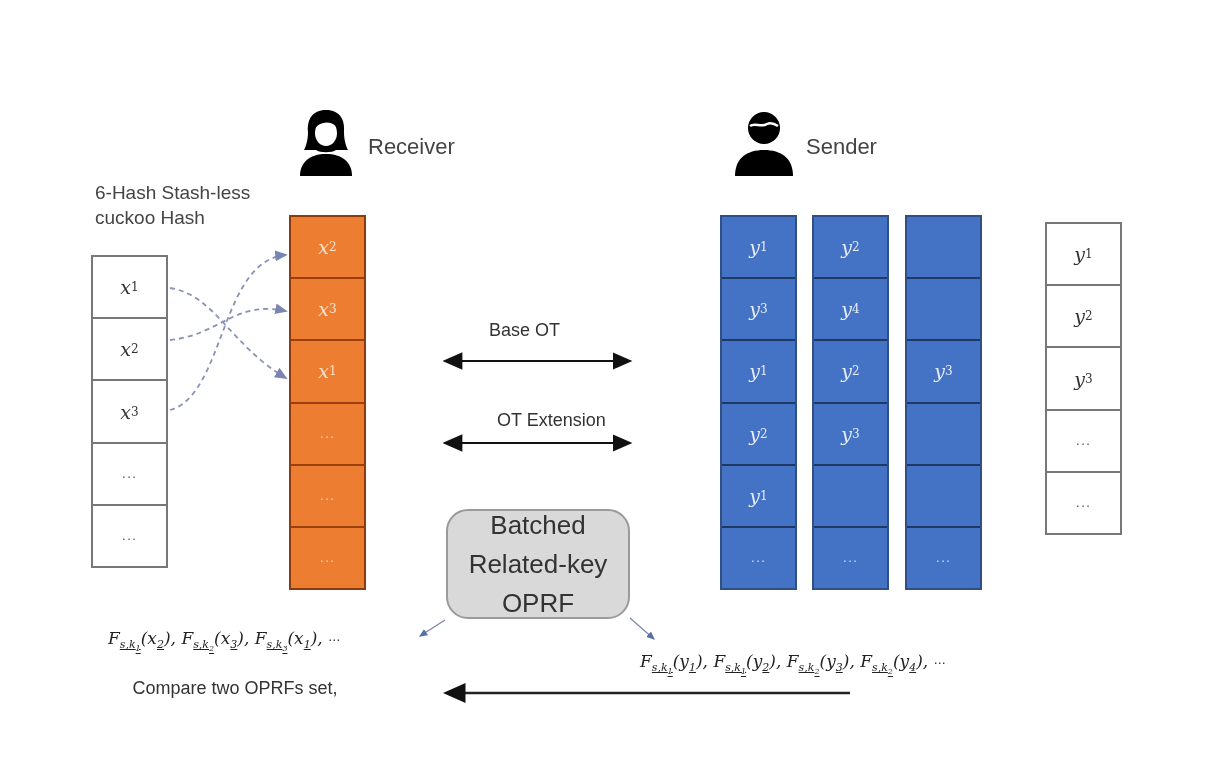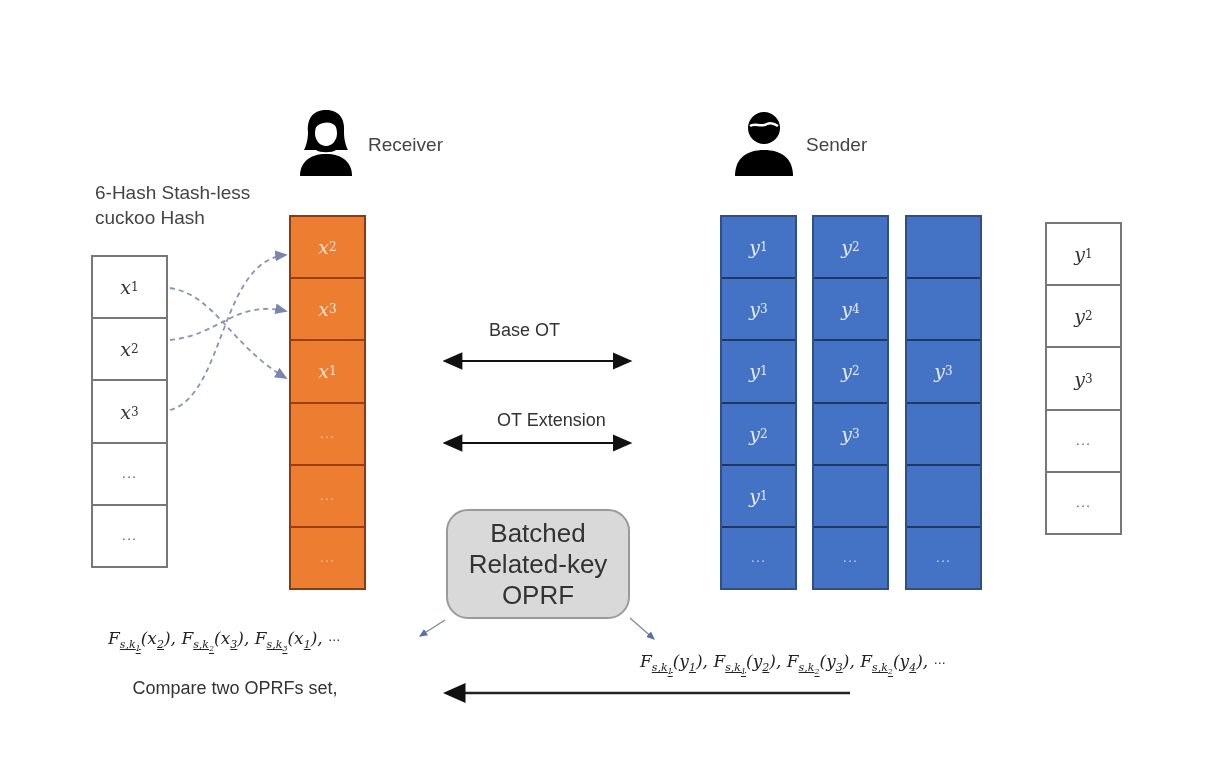--- a/index.html
+++ b/index.html
@@ -1,37 +1,37 @@
 <!DOCTYPE html>
 <html><head>
 <meta charset="utf-8">
 <style>
   html, body { margin: 0; padding: 0; background: #ffffff; }
   body { width: 1223px; height: 776px; position: relative; overflow: hidden;
          font-family: "Liberation Sans", sans-serif; color: #333; }
   .abs { position: absolute; }
-  .lbl { font-size: 19px; color: #444; }
+  .lbl { font-size: 22px; color: #444; }
   .col { position: absolute; display: flex; flex-direction: column; box-sizing: border-box; }
   .cell { flex: 1; display: flex; align-items: center; justify-content: center;
           font-family: "DejaVu Serif", serif; font-style: italic; font-size: 19px; box-sizing: border-box; }
   .cell sub { font-size: 12px; font-style: normal; vertical-align: -4px; }
   .white-col { border: 2px solid #777; background: #fff; }
   .white-col .cell { border-bottom: 2px solid #777; color: #333; }
   .white-col .cell:last-child { border-bottom: none; }
   .orange-col { border: 2px solid #8a3c10; background: #ed7d31; }
   .orange-col .cell { border-bottom: 2px solid #9c3f0c; color: #fbe1cd; }
   .orange-col .cell:last-child { border-bottom: none; }
   .blue-col { border: 2px solid #2f4f85; background: #4472c4; }
   .blue-col .cell { border-bottom: 2px solid #203864; color: #e6ecf7; }
   .blue-col .cell:last-child { border-bottom: none; }
   .dots { font-style: normal; font-family: "DejaVu Sans", sans-serif; font-size: 13px; letter-spacing: 1px; opacity: 0.8; }
   .oprf-box { position: absolute; left: 446px; top: 509px; width: 184px; height: 110px;
               background: #d9d9d9; border: 2px solid #9a9a9a; border-radius: 22px;
               box-sizing: border-box; display: flex; flex-direction: column;
-              align-items: center; justify-content: center; font-size: 26px; color: #333; line-height: 31px; }
+              align-items: center; justify-content: center; font-size: 26px; color: #333; line-height: 31px; gap: 8px; }
   .formula { font-family: "DejaVu Serif", serif; font-style: italic; font-size: 17px; color: #222; white-space: nowrap; }
   .formula sub { font-size: 11px; text-decoration: underline; }
   .center-text { text-align: center; font-size: 18px; color: #333; line-height: 24px; }
 </style>
 </head>
 <body>
 
 <div class="abs" style="left:296px; top:106px; width:60px; height:70px;">
   <svg width="60" height="70" viewBox="0 0 60 70">
     <path d="M30 4 C16 4 11 14 12 26 C12 34 10 40 8 44 L20 44 C24 47 36 47 40 44 L52 44 C50 40 48 34 48 26 C49 14 44 4 30 4 Z" fill="#000"></path>

